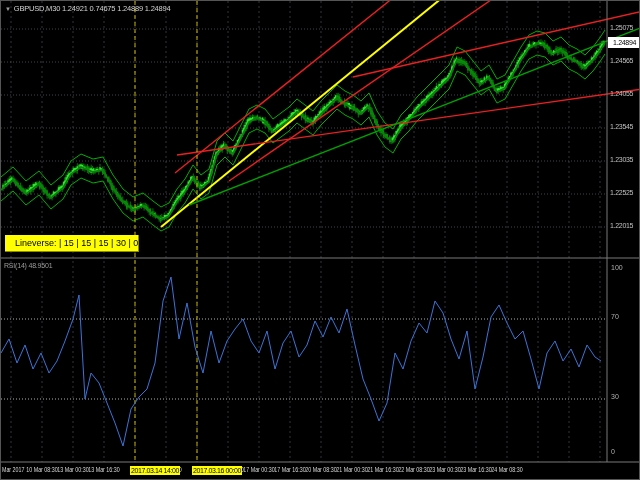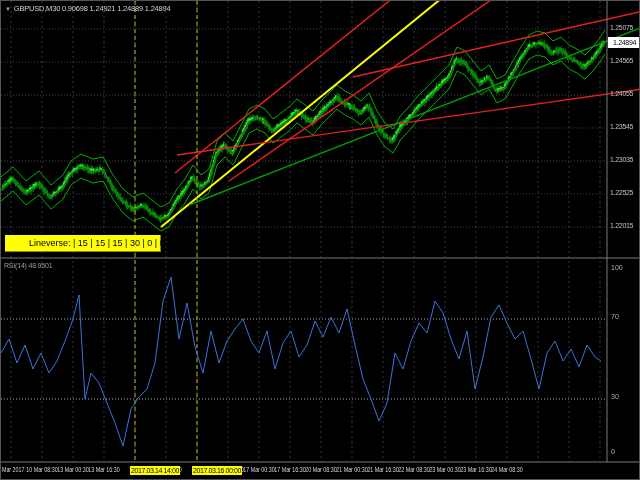--- a/index.html
+++ b/index.html
@@ -8,23 +8,23 @@
     overflow:hidden;font-family:"Liberation Sans",sans-serif;
     border:1px solid #555;box-sizing:border-box;
   }
   #plot{position:absolute;left:0;top:0;}
   #title-bar{
     position:absolute;left:4px;top:3px;color:#d4d4d4;font-size:7.5px;
     letter-spacing:-0.2px;white-space:nowrap;z-index:5;
   }
   #title-bar .arrow{color:#9a9a9a;font-size:6px;margin-right:3px;}
   #lineverse{
-    position:absolute;left:4px;top:234px;width:156px;height:17px;
+    position:absolute;left:4px;top:234px;width:134px;height:17px;
     background:#ffff00;color:#000;font-size:9px;line-height:17px;
-    padding-left:24px;box-sizing:border-box;white-space:nowrap;
+    padding-left:10px;box-sizing:border-box;white-space:nowrap;
     border-bottom:1px solid #8b8b00;border-right:1px solid #8b8b00;z-index:6;
   }
   #rsi-label{
     position:absolute;left:3px;top:261px;color:#9c9c9c;font-size:7px;
     white-space:nowrap;z-index:5;letter-spacing:-0.2px;
   }
   .price-label{
     position:absolute;left:609px;color:#c0c0c0;font-size:7px;
     letter-spacing:-0.3px;white-space:nowrap;z-index:4;
   }
@@ -115,21 +115,21 @@
         <path d="M0 352 L 8 338 L 16 362 L 24 344 L 32 368 L 40 352 L 48 372 L 56 360 L 64 340 L 72 318 L 78 294 L 84 398 L 90 372 L 98 382 L 106 402 L 114 422 L 122 445 L 130 408 L 138 396 L 146 388 L 154 362 L 162 300 L 170 276 L 178 338 L 186 302 L 194 346 L 202 372 L 210 330 L 218 362 L 226 340 L 234 328 L 242 318 L 250 340 L 258 352 L 266 330 L 274 368 L 282 342 L 290 330 L 298 356 L 306 344 L 314 320 L 322 336 L 330 316 L 338 332 L 346 308 L 354 344 L 362 378 L 370 398 L 378 420 L 386 402 L 394 352 L 402 368 L 410 340 L 418 322 L 426 332 L 434 300 L 442 312 L 450 338 L 458 358 L 466 330 L 474 388 L 482 356 L 490 316 L 498 304 L 506 322 L 514 338 L 522 330 L 530 358 L 538 388 L 546 352 L 554 340 L 562 360 L 570 348 L 578 366 L 586 344 L 594 356 L 600 360" fill="none" stroke="#3b74d8" stroke-width="1"></path>
       </g>
       <g>
         <line x1="0" y1="257" x2="640" y2="257" stroke="#787878" stroke-width="1"></line>
         <line x1="0" y1="461" x2="640" y2="461" stroke="#787878" stroke-width="1"></line>
         <line x1="606" y1="0" x2="606" y2="461" stroke="#787878" stroke-width="1"></line>
       </g>
     </svg>
 
   <div id="title-bar">
-    <span class="arrow">▼</span><span>GBPUSD,M30</span>&nbsp;<span>0.90698 1.24921 1.24889 1.24894</span>
+    <span class="arrow">▼</span><span>GBPUSD,M30</span>&nbsp;<span>1.24921 0.74675 1.24889 1.24894</span>
   </div>
 
   <div id="lineverse">Lineverse: | 15 | 15 | 15 | 30 | 0 | 0</div>
 
   <div id="rsi-label">RSI(14) 48.9501</div>
 
   <div id="current-price" style="top: 36px;">1.24894</div>
 
   <div id="price-axis">
       <div class="price-label" style="top: 23px;">1.25075</div>

